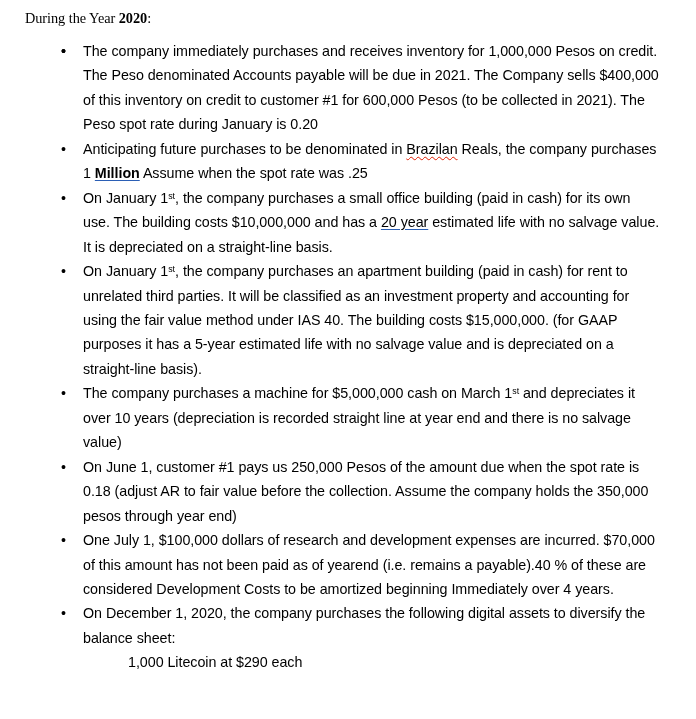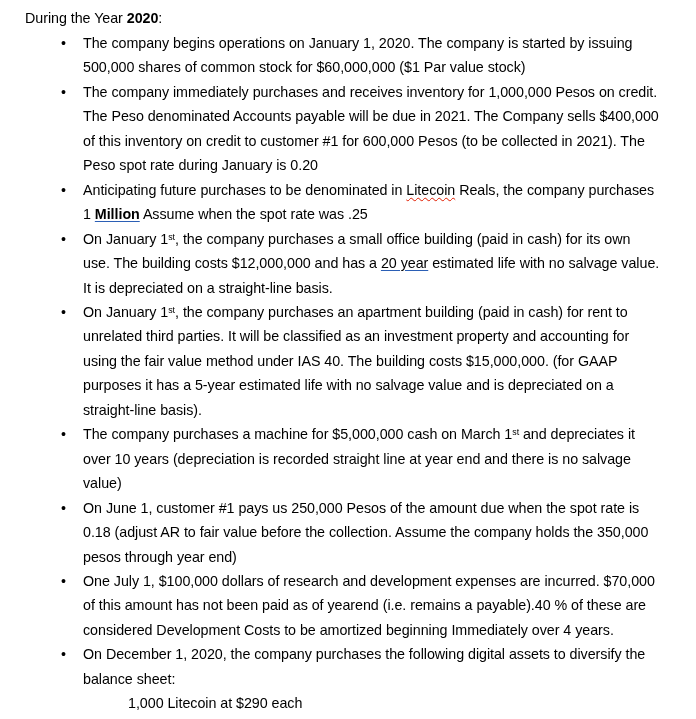--- a/index.html
+++ b/index.html
@@ -23,24 +23,25 @@
     height: 719px;
     background: #ffffff;
     box-sizing: border-box;
     padding: 6px 0 0 0;
   }
 
   
   .doc-heading {
     font-size: 14.3px;
     line-height: 24px;
-    margin: 0 0 1px 25px;
+    margin: 0 0 9px 25px;
     font-weight: normal;
     letter-spacing: -0.05px;
     white-space: nowrap;
+    font-family: Liberation Serif, serif;
   }
   .doc-heading .bold { font-weight: bold; }
 
   
   ul.bullets {
     list-style: none;
     margin: 0;
     padding: 0;
   }
   ul.bullets > li {
@@ -85,24 +86,24 @@
 </head>
 <body>
 
 <div class="page">
 
   <p class="doc-heading">
     <span>During the Year </span><span class="bold">2020</span><span>:</span>
   </p>
 
   <ul class="bullets" id="bullet-list">
-      <li><span class="bullet-marker">•</span><span><span>The company begins operations on January 1, 2020.  The company is started by issuing 500,000 shares of common stock for $60,000,000 ($1 Par value stock)</span></span></li>
+      <li><span class="bullet-marker">•</span></li>
       <li><span class="bullet-marker">•</span><span><span>The company immediately purchases and receives inventory for 1,000,000 Pesos on credit.  The Peso denominated Accounts payable will be due in 2021.   The Company sells $400,000 of this inventory on credit to customer #1 for 600,000 Pesos (to be collected in 2021). The Peso spot rate during January is 0.20</span></span></li>
-      <li><span class="bullet-marker">•</span><span><span>Anticipating future purchases to be denominated in </span><span class="spell">Litecoin</span><span> Reals, the company purchases 1 </span><span class="bu">Million</span><span> Assume  when the spot rate was .25</span></span></li>
-      <li><span class="bullet-marker">•</span><span><span>On January 1</span><span class="sup">st</span><span>, the company purchases a small office building (paid in cash) for its own use.   The building costs $12,000,000 and has a </span><span class="u">20 year</span><span> estimated life with no salvage value.  It is depreciated on a straight-line basis.</span></span></li>
+      <li><span class="bullet-marker">•</span><span><span>Anticipating future purchases to be denominated in </span><span class="spell">Brazilan</span><span> Reals, the company purchases 1 </span><span class="bu">Million</span><span> Assume  when the spot rate was .25</span></span></li>
+      <li><span class="bullet-marker">•</span><span><span>On January 1</span><span class="sup">st</span><span>, the company purchases a small office building (paid in cash) for its own use.   The building costs $10,000,000 and has a </span><span class="u">20 year</span><span> estimated life with no salvage value.  It is depreciated on a straight-line basis.</span></span></li>
       <li><span class="bullet-marker">•</span><span><span>On January 1</span><span class="sup">st</span><span>, the company purchases an apartment building (paid in cash) for rent to unrelated third parties.  It will be classified as an investment property and accounting for using the fair value method under IAS 40.   The building costs $15,000,000. (for GAAP purposes  it has a 5-year estimated life with no salvage value and is depreciated on a straight-line basis).</span></span></li>
       <li><span class="bullet-marker">•</span><span><span>The company purchases a machine for $5,000,000 cash on March 1</span><span class="sup">st</span><span> and depreciates it over 10 years (depreciation is recorded straight line at year end and there is no salvage value)</span></span></li>
       <li><span class="bullet-marker">•</span><span><span>On June 1, customer #1 pays us 250,000 Pesos of the amount due when the spot rate is 0.18 (adjust AR to fair value before the collection.  Assume the company holds the 350,000 pesos through year end)</span></span></li>
       <li><span class="bullet-marker">•</span><span><span>One July 1, $100,000 dollars of research and development expenses are incurred. $70,000 of this amount has not been paid as of yearend (i.e. remains a payable).40 % of these are considered Development Costs to be amortized beginning Immediately over 4 years.</span></span></li>
       <li><span class="bullet-marker">•</span><span><span>On December 1, 2020, the company purchases the following digital assets to diversify the balance sheet:</span></span><div class="subline"><span>1,000 Litecoin at $290 each</span></div></li>
     </ul>
 
 </div>
 
 </body></html>

